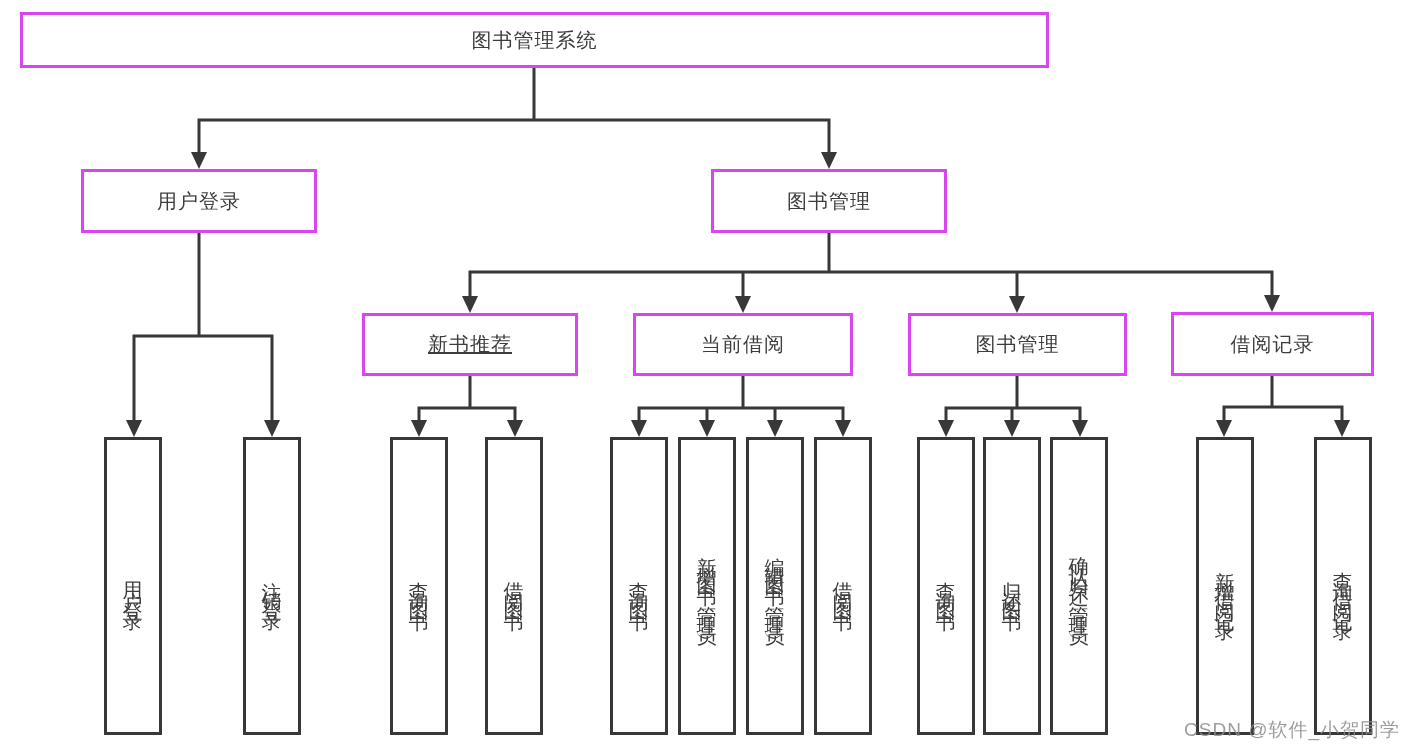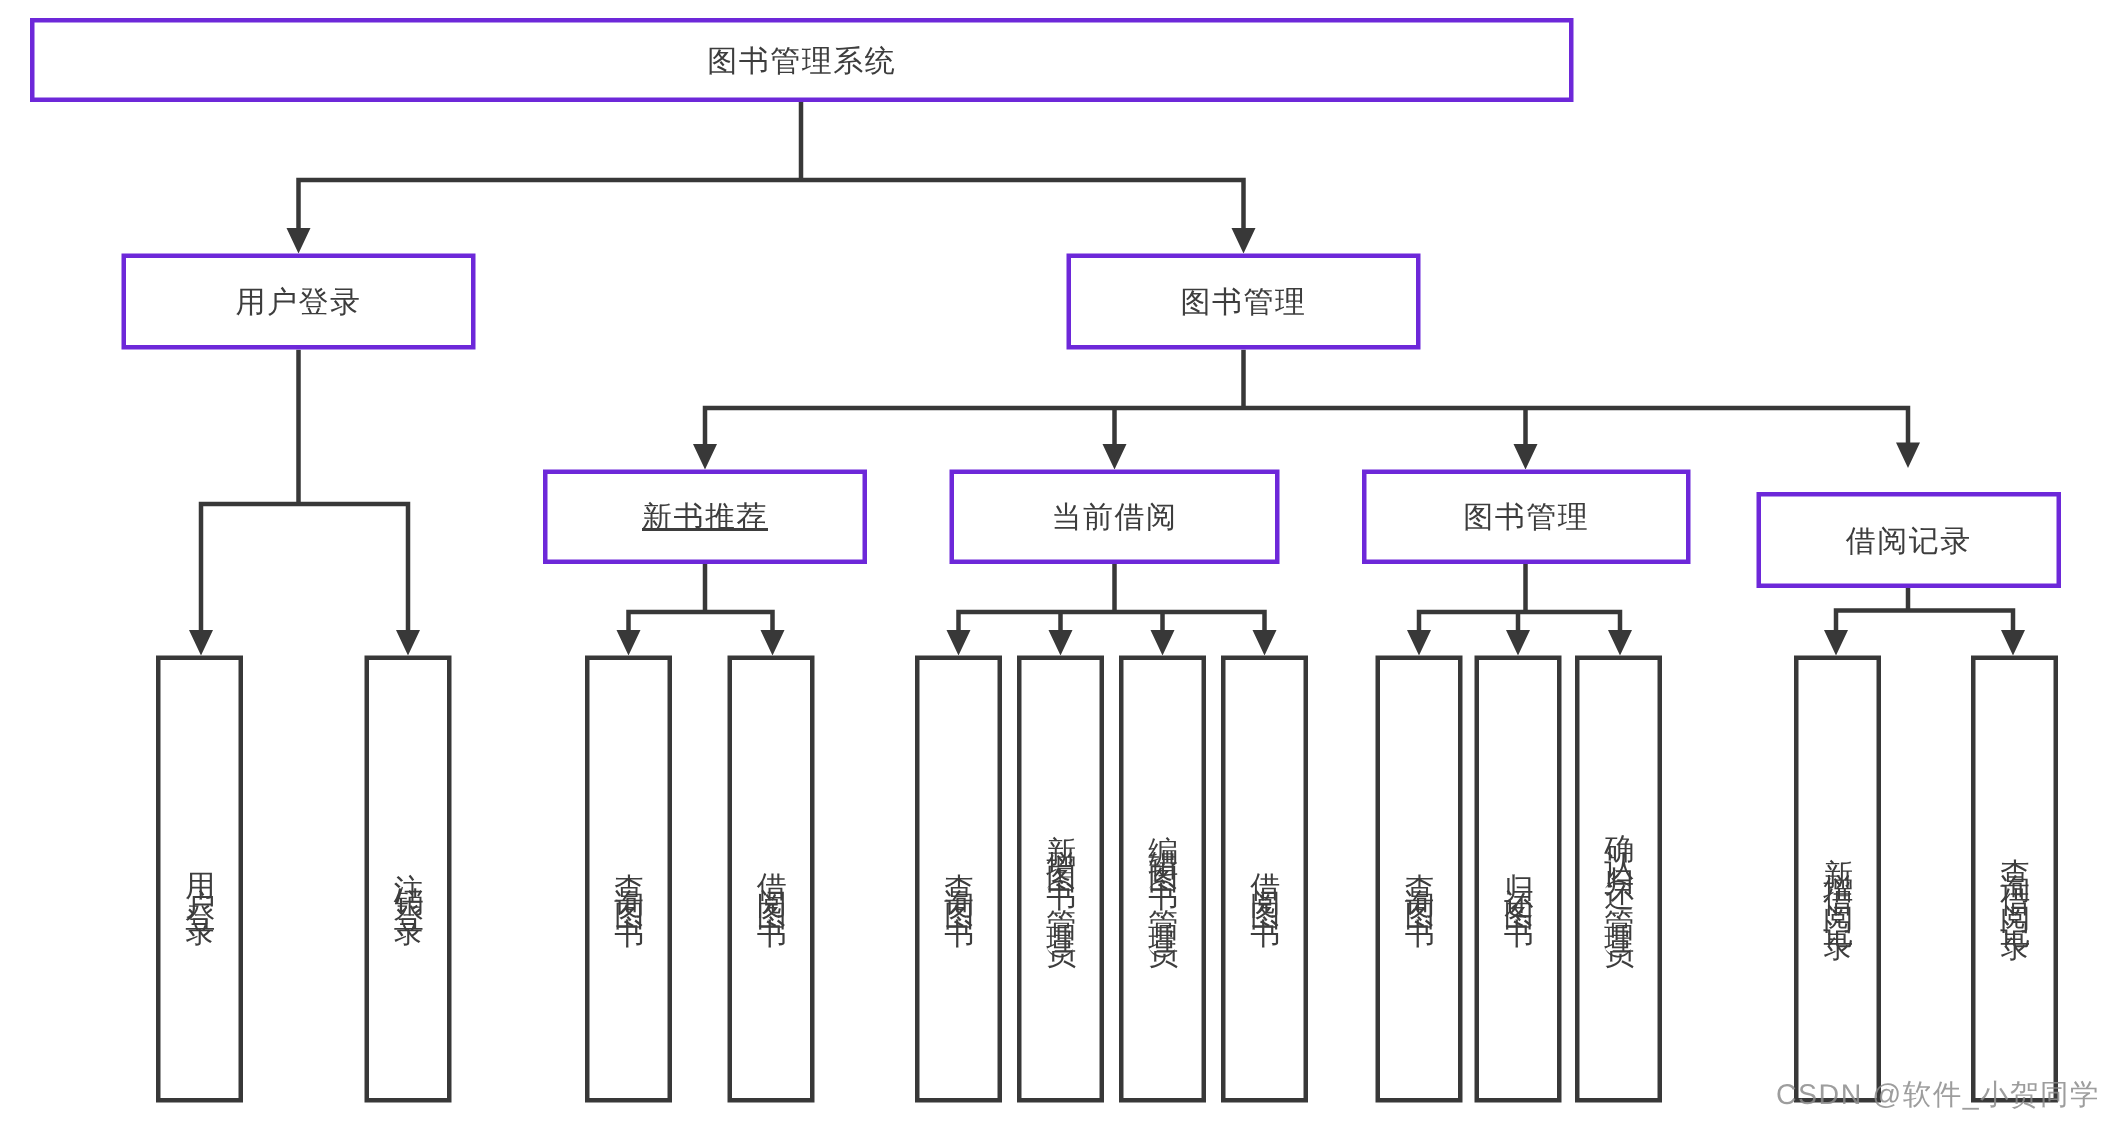--- a/index.html
+++ b/index.html
@@ -13,36 +13,36 @@
   }
   #connectors {
     position: absolute;
     left: 0; top: 0;
     width: 1405px; height: 747px;
     z-index: 1;
   }
   .node {
     position: absolute;
     box-sizing: border-box;
-    border: 3px solid #6d28d9;
+    border: 3px solid #d946ef;
     background: #ffffff;
     display: flex;
     align-items: center;
     justify-content: center;
     color: #3d3d3d;
     z-index: 2;
   }
   .hnode { font-size: 20px; letter-spacing: 1px; }
   .root-node   { left: 20px;   top: 12px;  width: 1029px; height: 56px; }
   .n-userlogin { left: 81px;   top: 169px; width: 236px;  height: 64px; }
   .n-bookmgmt  { left: 711px;  top: 169px; width: 236px;  height: 64px; justify-content: center; }
   .n-newbook   { left: 362px;  top: 313px; width: 216px;  height: 63px; text-decoration: underline; }
   .n-borrow    { left: 633px;  top: 313px; width: 220px;  height: 63px; }
   .n-current   { left: 908px;  top: 313px; width: 219px;  height: 63px; }
-  .n-record    { left: 1171px; top: 312px; width: 203px;  height: 64px; margin-top: 16px; }
+  .n-record    { left: 1171px; top: 312px; width: 203px;  height: 64px; }
   .leaf {
     position: absolute;
     box-sizing: border-box;
     top: 437px;
     width: 58px;
     height: 298px;
     border: 3px solid #383838;
     background: #ffffff;
     display: flex;
     align-items: center;

